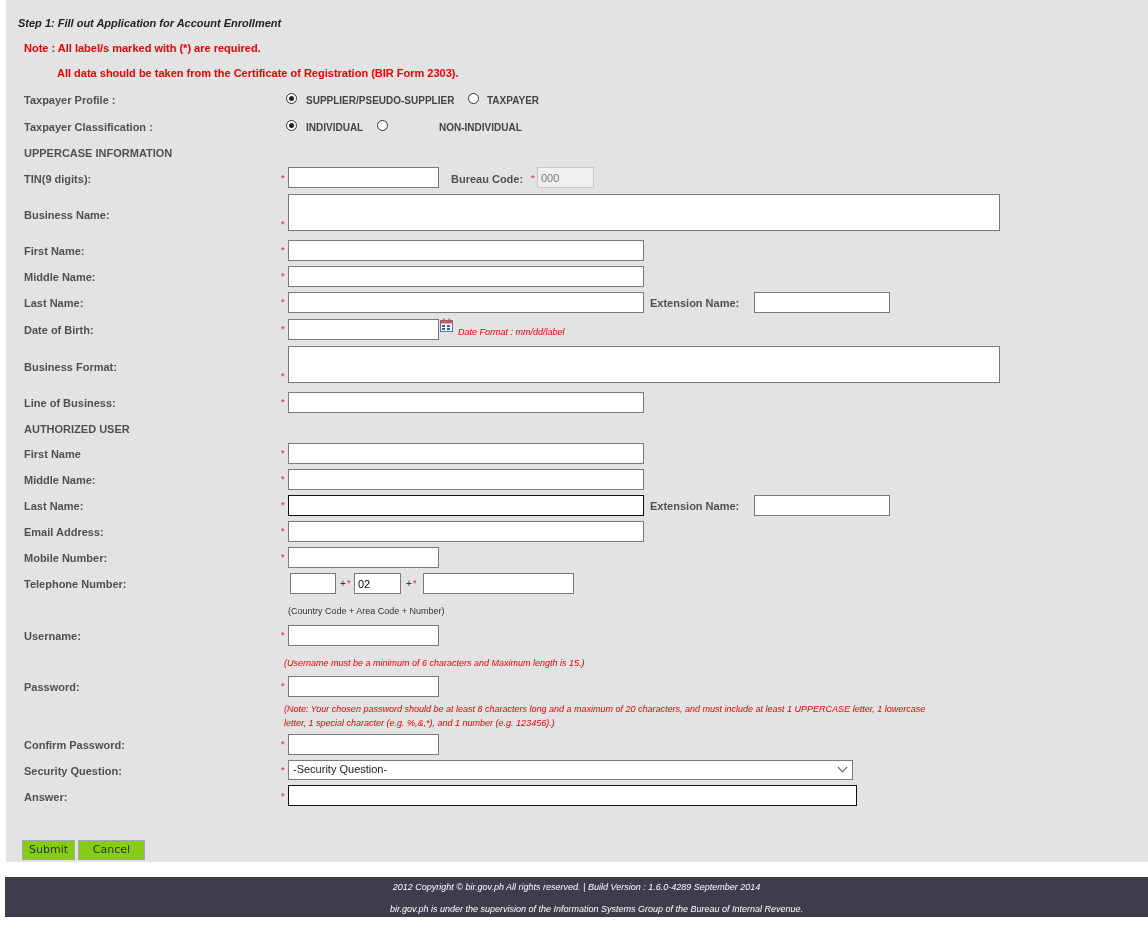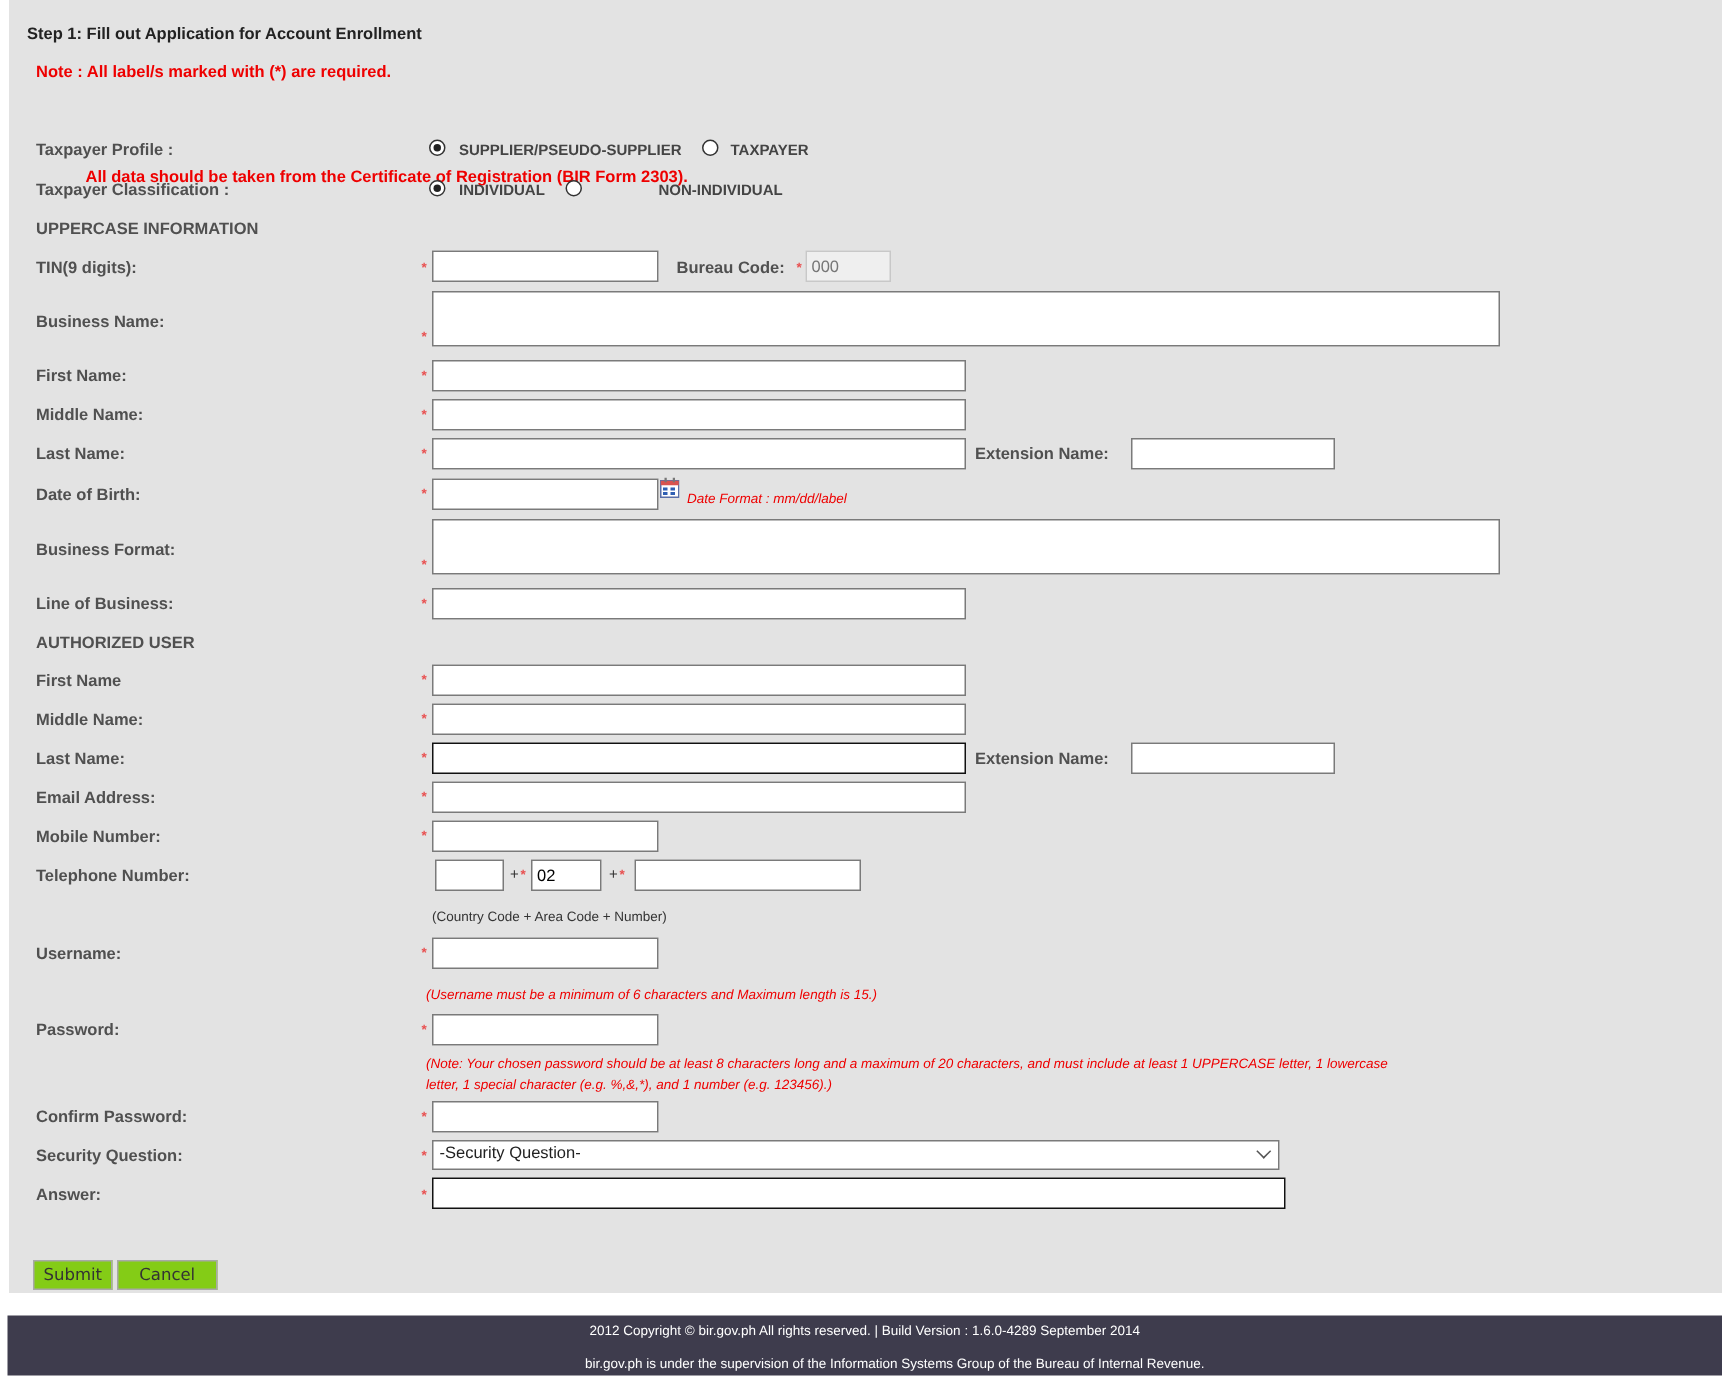--- a/index.html
+++ b/index.html
@@ -1,46 +1,46 @@
 <!DOCTYPE html>
 <html><head>
 <meta charset="utf-8">
 <style>
   html, body { margin:0; padding:0; background:#ffffff; }
   body { width:1148px; height:932px; position:relative; overflow:hidden;
          font-family:"Liberation Sans", sans-serif; }
   .panel { position:absolute; left:6px; top:0; width:1142px; height:862px; background:#e3e3e3; }
   .abs { position:absolute; }
   .lbl { position:absolute; left:18px; font-size:11px; font-weight:bold; color:#505050; white-space:nowrap; }
-  .title { position:absolute; left:18px; font-size:11px; font-weight:bold; color:#222; }
+  .title { position:absolute; left:18px; font-size:11px; font-weight:bold; color:#222;font-style:italic; }
   .red { color:#ee0000; font-size:11px; font-weight:bold; position:absolute; white-space:nowrap; }
   .req { position:absolute; color:#e85050; font-size:9px; font-weight:bold; }
   .inp { position:absolute; background:#fff; border:1px solid #7a7a7a; box-sizing:border-box; height:21px; font-size:11px; padding:2px 3px; font-family:"Liberation Sans", sans-serif; }
   .inp.dark { border-color:#111; }
   .inp.ta { height:37px; }
   .inp.dis { background:#efefef; border-color:#c8c8c8; color:#777; }
   .radio { position:absolute; width:11px; height:11px; border:1px solid #333; border-radius:50%; background:#fff; box-sizing:border-box; }
   .radio.on::after { content:""; position:absolute; left:2px; top:2px; width:5px; height:5px; border-radius:50%; background:#222; }
   .rlbl { position:absolute; font-size:10px; font-weight:bold; color:#444; white-space:nowrap; }
   .hint { position:absolute; font-size:9px; font-style:italic; color:#ee0000; white-space:nowrap; }
   .plain { position:absolute; font-size:9px; color:#333; white-space:nowrap; }
   .btn { position:absolute; height:20px; background:#84cc16; border:1px solid #a8a8a8; box-sizing:border-box; font-size:11px; color:#333; text-align:center; line-height:18px; font-family:"DejaVu Sans", sans-serif; }
-  .footer { position:absolute; left:5px; top:877px; width:1143px; height:40px; background:#3e3c4d; color:#fff; font-size:9px; text-align:center; }
+  .footer { position:absolute; left:5px; top:877px; width:1143px; height:40px; background:#3e3c4d; color:#fff; font-size:9px; text-align:center;font-style:italic; }
   .footer div { position:absolute; left:0; right:0; }
   .sel { position:absolute; background:#fff; border:1px solid #7a7a7a; box-sizing:border-box; height:20px; font-size:11px; padding:2px 4px; color:#222; }
   .chev { position:absolute; right:6px; top:3px; width:6px; height:6px; border-right:1px solid #555; border-bottom:1px solid #555; transform:rotate(45deg); }
 </style>
 </head>
 <body>
 
 <div class="panel"></div>
 
 <div class="title" style="top:17px;">Step 1: Fill out Application for Account Enrollment</div>
 <div class="red" style="left:24px; top:42px;">Note : All label/s marked with (*) are required.</div>
-<div class="red" style="left:57px; top:67px;margin-top:45px;">All data should be taken from the Certificate of Registration (BIR Form 2303).</div>
+<div class="red" style="left:57px; top:67px;">All data should be taken from the Certificate of Registration (BIR Form 2303).</div>
 
 <div class="lbl" style="left:24px; top:94px;">Taxpayer Profile :</div>
 <div class="radio on" style="left:286px; top:93px;"></div>
 <div class="rlbl" style="left:306px; top:95px;">SUPPLIER/PSEUDO-SUPPLIER</div>
 <div class="radio" style="left:468px; top:93px;"></div>
 <div class="rlbl" style="left:487px; top:95px;">TAXPAYER</div>
 
 <div class="lbl" style="left:24px; top:121px;">Taxpayer Classification :</div>
 <div class="radio on" style="left:286px; top:120px;"></div>
 <div class="rlbl" style="left:306px; top:122px;">INDIVIDUAL</div>

